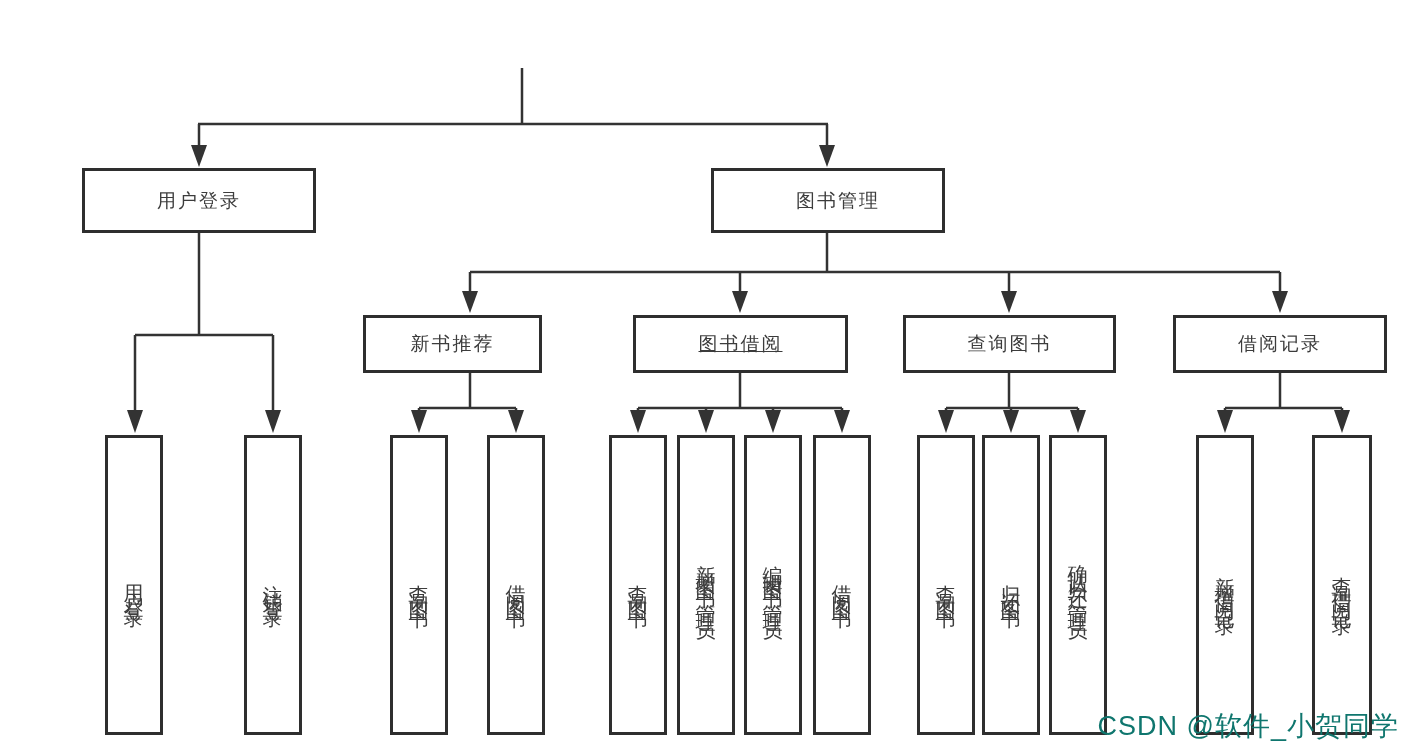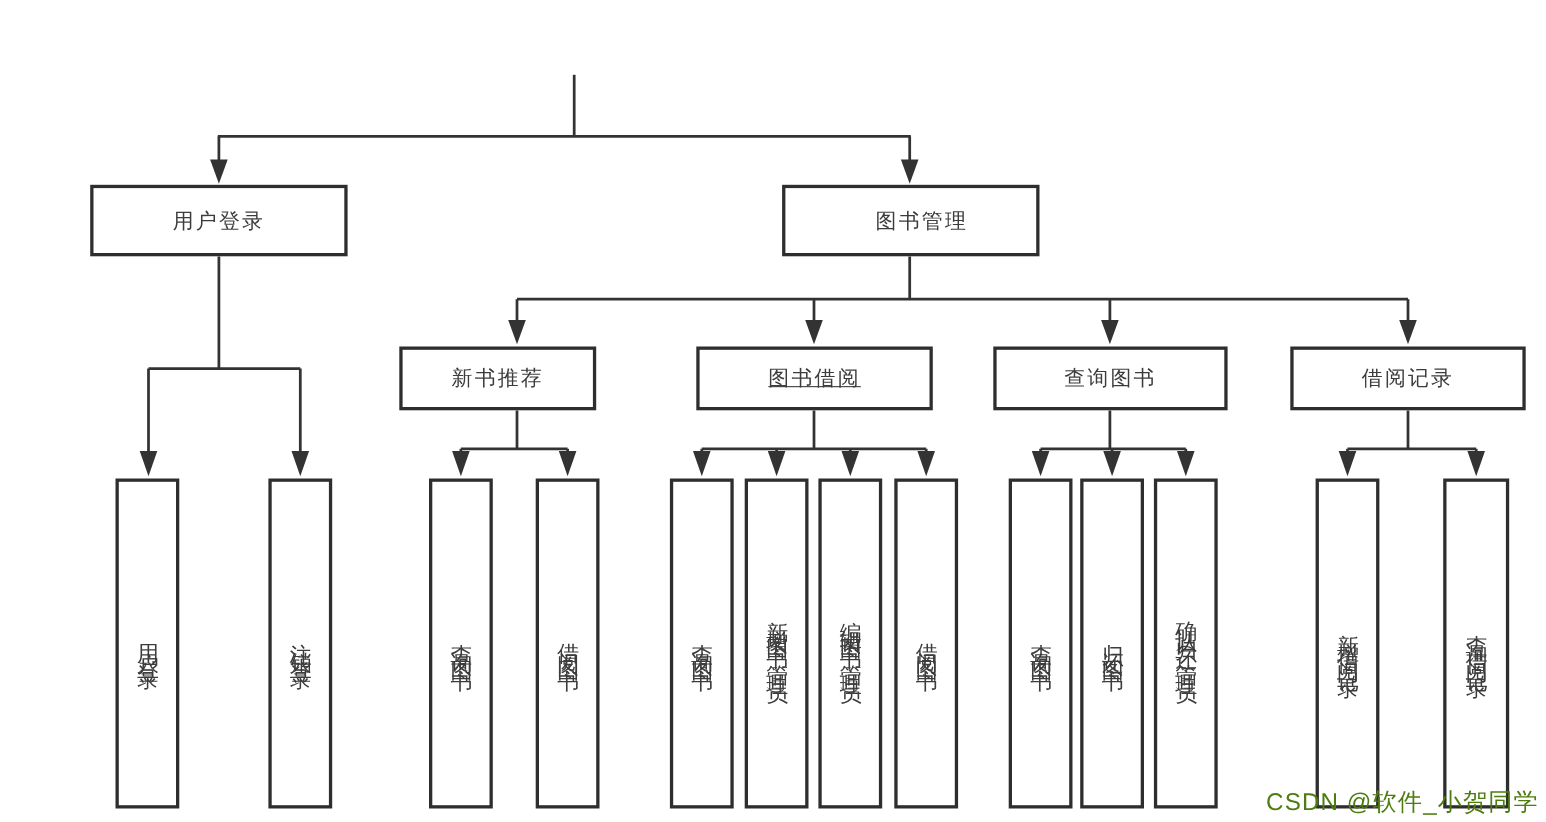--- a/index.html
+++ b/index.html
@@ -81,22 +81,22 @@
   .f-g4a { left: 917px; }
   .f-g4b { left: 982px; }
   .f-g4c { left: 1049px; }
   .f-g5a { left: 1196px; }
   .f-g5b { left: 1312px; width: 60px; }
 
   .watermark {
     position: absolute;
     right: 6px;
     bottom: 3px;
-    font-size: 22px;
-    color: #4d7c0f;
+    font-size: 27px;
+    color: #0f766e;
     letter-spacing: 1px;
     white-space: nowrap;
   }
 </style>
 </head>
 <body>
 
 <div class="canvas">
 
   <svg class="connectors" width="1405" height="747" viewBox="0 0 1405 747" aria-hidden="true">

